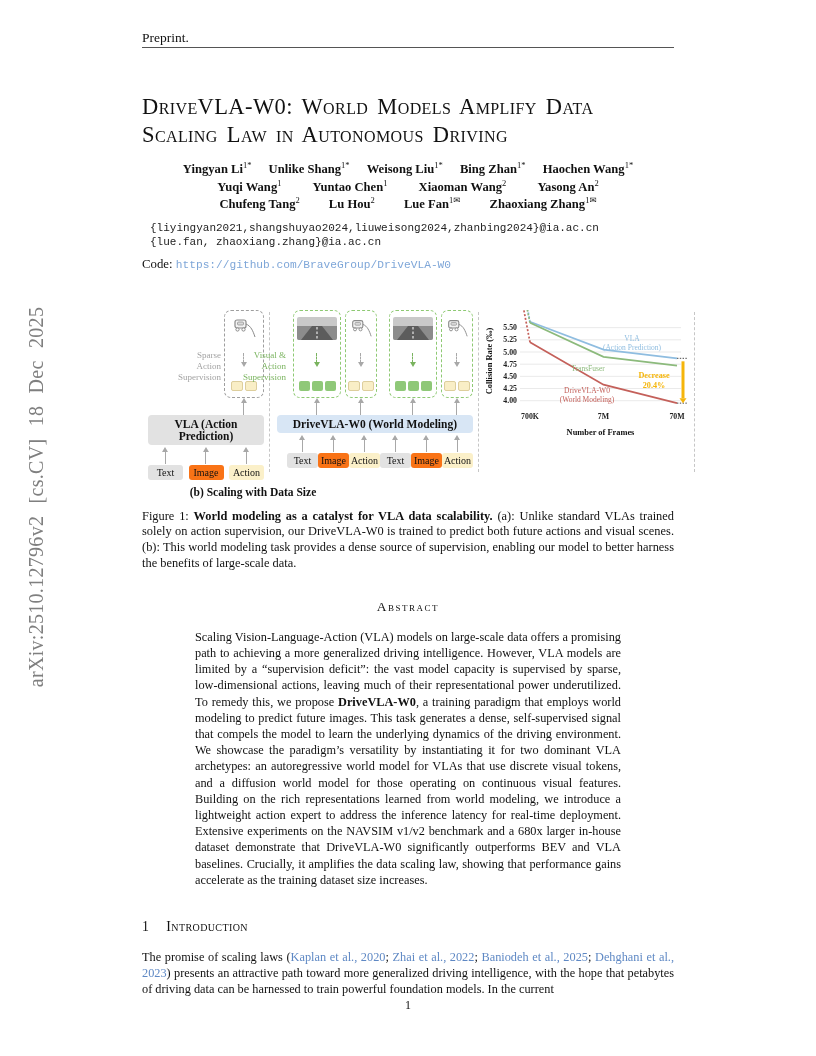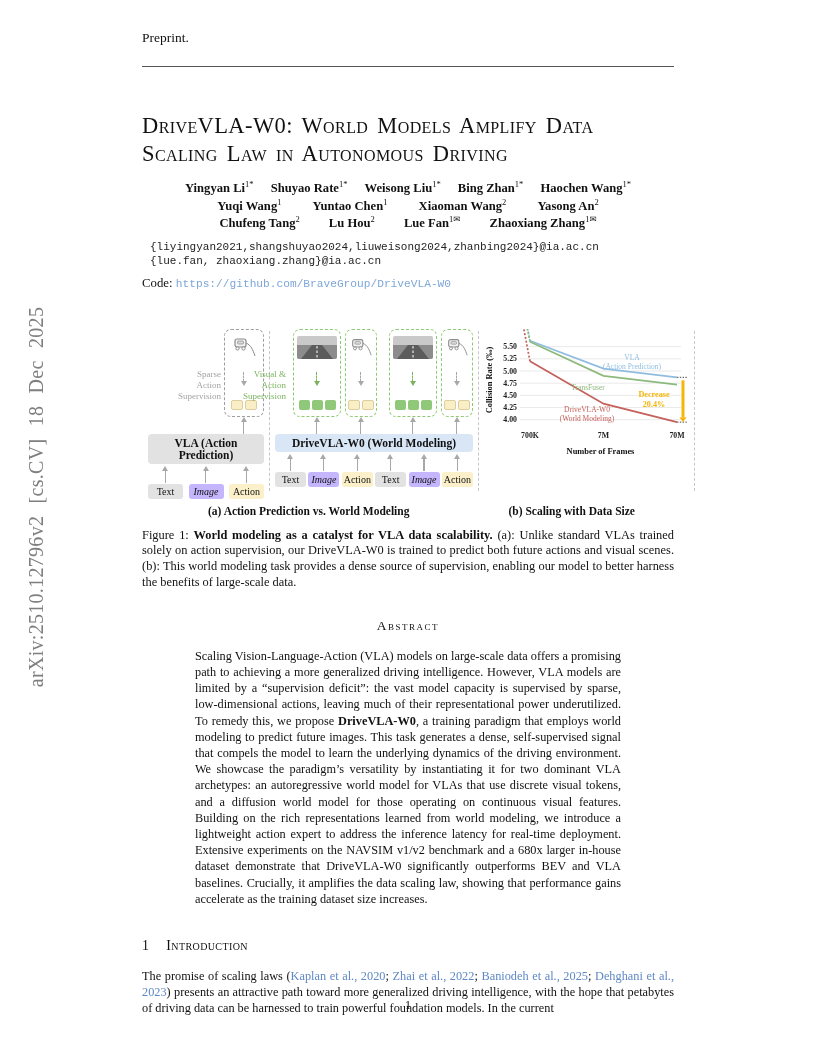--- a/index.html
+++ b/index.html
@@ -1,21 +1,21 @@
 <!DOCTYPE html>
 <html><head>
 <meta charset="utf-8">
 <style>
   * { margin:0; padding:0; box-sizing:border-box; }
   body { background:#e8e8e8; font-family:"Liberation Serif", serif; }
   .page { position:relative; width:816px; height:1056px; background:#ffffff; margin:0 auto; overflow:hidden; color:#111; }
   .content { position:absolute; left:142px; top:30px; width:532px; }
 
   
-  .preprint { font-size:13.5px; padding-bottom:20px; border-bottom:1.2px solid #555; }
+  .preprint { font-size:13.5px; padding-bottom:1px; border-bottom:1.2px solid #555; }
 
   
   .watermark { position:absolute; left:36px; top:497px; transform:translate(-50%,-50%) rotate(-90deg);
     white-space:nowrap; color:#7f7f7f; font-size:20px; word-spacing:7px; letter-spacing:0.3px; }
 
   
   .title { margin-top:45px; font-size:22.5px; font-weight:normal; font-variant:small-caps;
     letter-spacing:0.4px; word-spacing:3px; line-height:28px; }
   .title span { display:block; }
 
@@ -30,21 +30,21 @@
   .code-line { margin-top:7px; font-size:12.8px; }
   .url { color:#7ea6d8; font-family:"Liberation Mono", monospace; font-size:11.2px; text-decoration:none; }
 
   
   .figure-wrap { margin-top:38px; margin-left:6px; }
   .figure-row { display:flex; align-items:flex-start; }
   .vsep { border-left:1.5px dashed #c6c6c6; align-self:stretch; margin:2px 5px 8px 5px; }
 
   .panel-a { display:flex; }
   .vla-col { width:116px; display:flex; flex-direction:column; }
-  .w0-col { width:198px; display:flex; flex-direction:column; }
+  .w0-col { width:198px; display:flex; flex-direction:column;align-items:flex-end; }
 
   .sup-row { display:flex; justify-content:flex-end; align-items:flex-end; }
   .sup-label { font-size:9px; line-height:11px; text-align:right; margin-bottom:32px; margin-right:3px; flex:1; }
   .sup-label span { display:block; }
   .sup-label.gray { color:#a3a3a3; }
   .sup-label.green { color:#7cb561; }
 
   .sup-col { display:flex; flex-direction:column; align-items:center; }
   .dash-box { border:1.3px dashed #9e9e9e; border-radius:7px; display:flex; flex-direction:column;
     align-items:center; justify-content:space-between; padding:6px 3px 6px 3px; height:88px; }
@@ -63,31 +63,31 @@
   .up-arrow::after { content:''; position:absolute; left:1px; top:0; border-left:3.5px solid transparent;
     border-right:3.5px solid transparent; border-bottom:5px solid #a8a8a8; }
 
   .dash-down { position:relative; width:9px; height:14px; color:#a8a8a8; }
   .dash-down.green { color:#79b35e; }
   .dash-down::before { content:''; position:absolute; left:3.8px; top:0; bottom:4px; border-left:1.2px dashed currentColor; }
   .dash-down::after { content:''; position:absolute; left:1px; bottom:0; border-left:3.5px solid transparent;
     border-right:3.5px solid transparent; border-top:5px solid currentColor; }
 
   .model-box { margin-top:0; border-radius:4px; text-align:center; font-weight:bold; font-size:11.5px;
-    padding:3px 4px; }
+    padding:3px 16px; }
   .vla-box { background:#e2e2e2; }
   .w0-box { background:#d8e6f5; }
 
   .tok-row { display:flex; justify-content:space-between; margin-top:2px; }
   .tok-col { display:flex; flex-direction:column; align-items:center; }
   .token { font-size:10px; padding:2px 0; border-radius:3px; text-align:center; margin-top:1px; }
   .vla-col .token { width:35px; }
   .w0-col .token { width:31px; }
   .tk-text { background:#e2e2e2; }
-  .tk-image { background:#c4b5fd;font-style:italic; }
+  .tk-image { background:#f97316; }
   .tk-action { background:#fbf0c9; }
 
   .panel-b svg { display:block; font-family:"Liberation Serif", serif; }
 
   .subcap-row { display:flex; margin-top:6px; }
   .subcap { font-weight:bold; font-size:11.5px; text-align:center; }
   .subcap-a { width:330px; }
   .subcap-b { width:210px; }
 
   
@@ -115,21 +115,21 @@
     <div class="preprint">Preprint.</div>
 
     <h1 class="title">
       <span>DriveVLA-W0: World Models Amplify Data</span>
       <span>Scaling Law in Autonomous Driving</span>
     </h1>
 
     <div class="authors">
       <div>
         <span class="author"><b>Yingyan Li</b><sup>1*</sup></span>
-        <span class="author"><b>Shuyao Rate</b><sup>1*</sup></span>
+        <span class="author"><b>Unlike Shang</b><sup>1*</sup></span>
         <span class="author"><b>Weisong Liu</b><sup>1*</sup></span>
         <span class="author"><b>Bing Zhan</b><sup>1*</sup></span>
         <span class="author"><b>Haochen Wang</b><sup>1*</sup></span>
       </div>
       <div>
         <span class="author" style="margin:0 14px;"><b>Yuqi Wang</b><sup>1</sup></span>
         <span class="author" style="margin:0 14px;"><b>Yuntao Chen</b><sup>1</sup></span>
         <span class="author" style="margin:8px 14px;"><b>Xiaoman Wang</b><sup>2</sup></span>
         <span class="author" style="margin:0 14px;"><b>Yasong An</b><sup>2</sup></span>
       </div>
@@ -354,21 +354,20 @@
               <polygon points="195.5,88.12953367875647 202.5,88.12953367875647 199,93.12953367875647" fill="#f5b50a"></polygon>
               <text x="170" y="67.72538860103627" text-anchor="middle" font-size="8.2" font-weight="bold" fill="#f5b50a">Decrease</text>
               <text x="170" y="77.72538860103627" text-anchor="middle" font-size="8.2" font-weight="bold" fill="#f5b50a">20.4%</text>
             </svg>
         </div>
 
         <div class="vsep"></div>
       </div>
 
       <div class="subcap-row">
-        <div class="subcap subcap-a">(a) Action Prediction vs. World Modeling</div>
         <div class="subcap subcap-b">(b) Scaling with Data Size</div>
       </div>
     </div>
 
     <p class="caption"><span>Figure 1: </span><b>World modeling as a catalyst for VLA data scalability.</b><span> (a): Unlike standard VLAs trained solely on action supervision, our DriveVLA-W0 is trained to predict both future actions and visual scenes. (b): This world modeling task provides a dense source of supervision, enabling our model to better harness the benefits of large-scale data.</span></p>
 
     <h2 class="abs-head">Abstract</h2>
 
     <p class="abstract"><span>Scaling Vision-Language-Action (VLA) models on large-scale data offers a promising path to achieving a more generalized driving intelligence. However, VLA models are limited by a “supervision deficit”: the vast model capacity is supervised by sparse, low-dimensional actions, leaving much of their representational power underutilized. To remedy this, we propose </span><b>DriveVLA-W0</b><span>, a training paradigm that employs world modeling to predict future images. This task generates a dense, self-supervised signal that compels the model to learn the underlying dynamics of the driving environment. We showcase the paradigm’s versatility by instantiating it for two dominant VLA archetypes: an autoregressive world model for VLAs that use discrete visual tokens, and a diffusion world model for those operating on continuous visual features. Building on the rich representations learned from world modeling, we introduce a lightweight action expert to address the inference latency for real-time deployment. Extensive experiments on the NAVSIM v1/v2 benchmark and a 680x larger in-house dataset demonstrate that DriveVLA-W0 significantly outperforms BEV and VLA baselines. Crucially, it amplifies the data scaling law, showing that performance gains accelerate as the training dataset size increases.</span></p>
 

